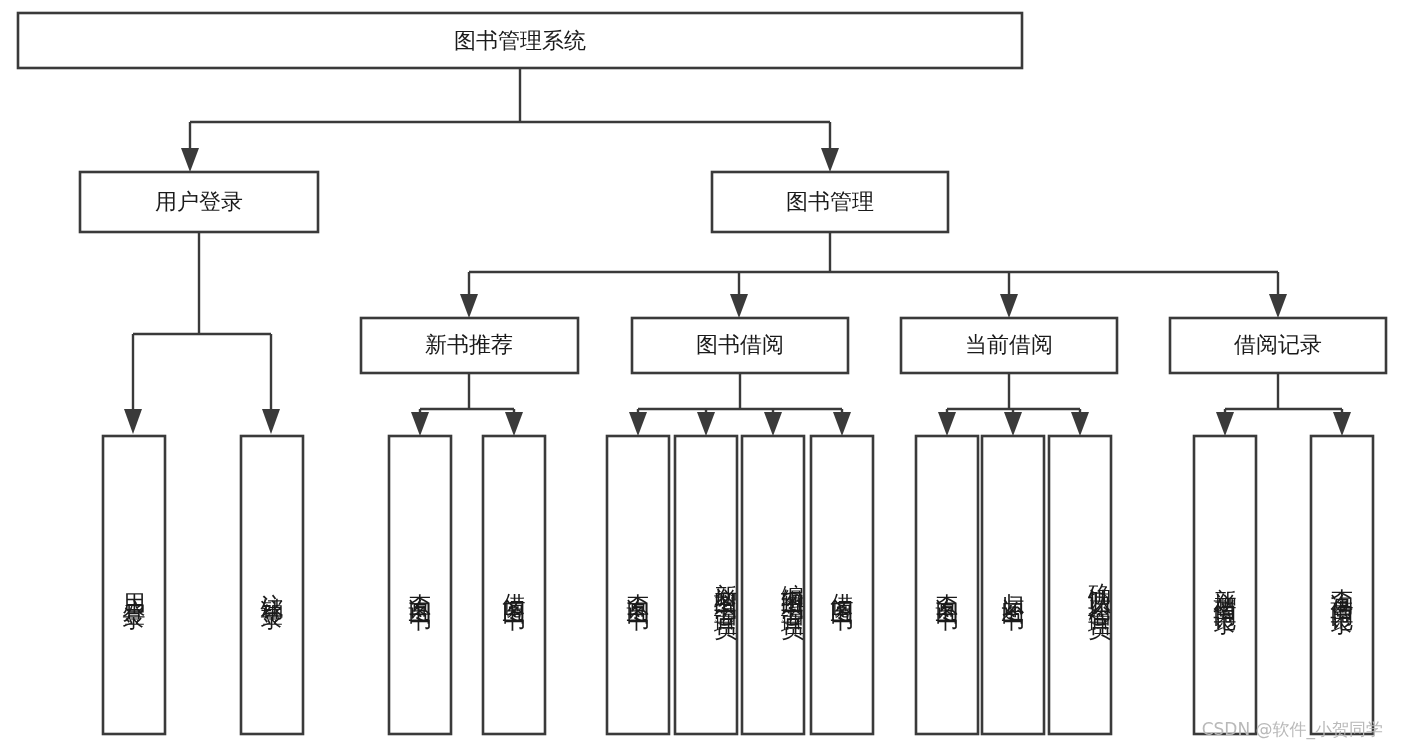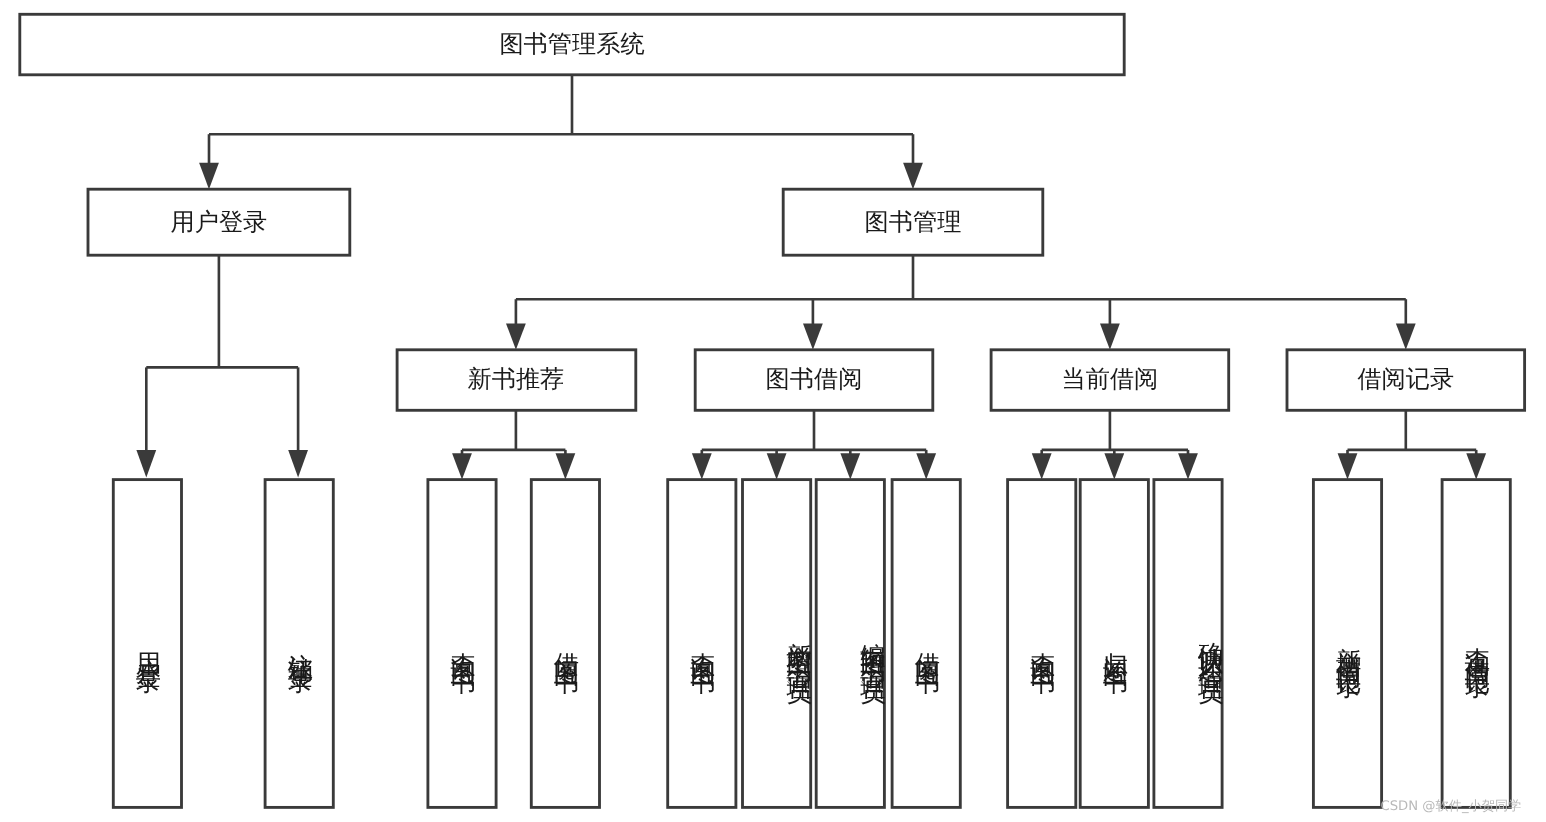--- a/index.html
+++ b/index.html
@@ -61,21 +61,21 @@
     white-space: nowrap;
     text-align: center;
     pointer-events: none;
     user-select: none;
   }
   #watermark {
     position: absolute;
     right: 10px;
     bottom: 6px;
     font-family: "DejaVu Sans", "Liberation Sans", sans-serif;
-    font-size: 12px;
+    font-size: 17px;
     color: #b9b9b9;
     white-space: nowrap;
     user-select: none;
   }
 </style>
 </head>
 <body>
 
 <div id="diagram-root">
 

